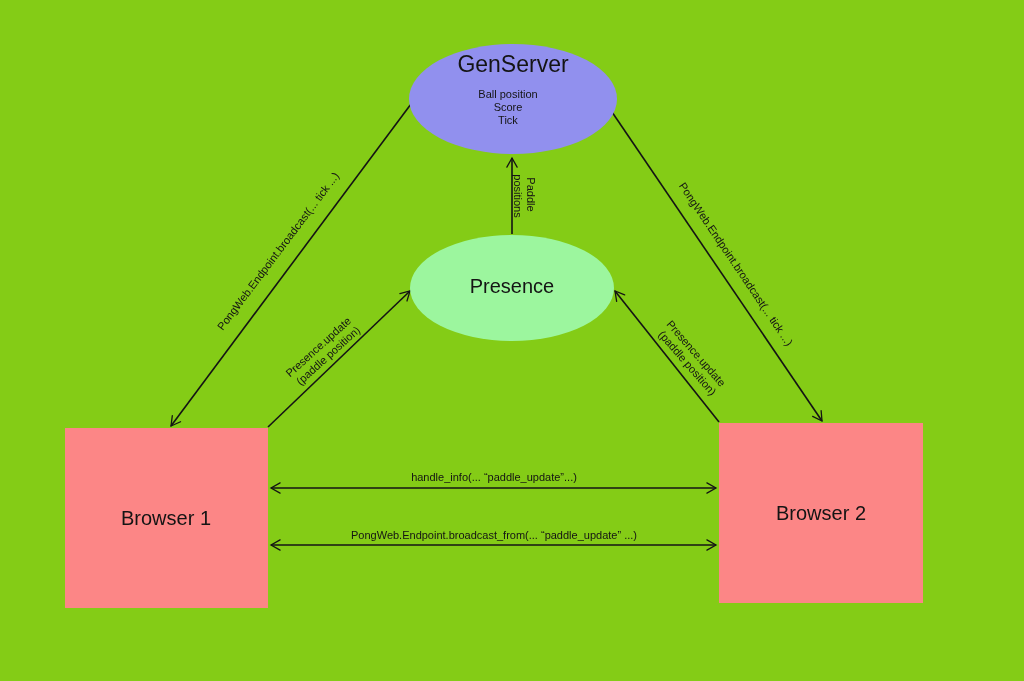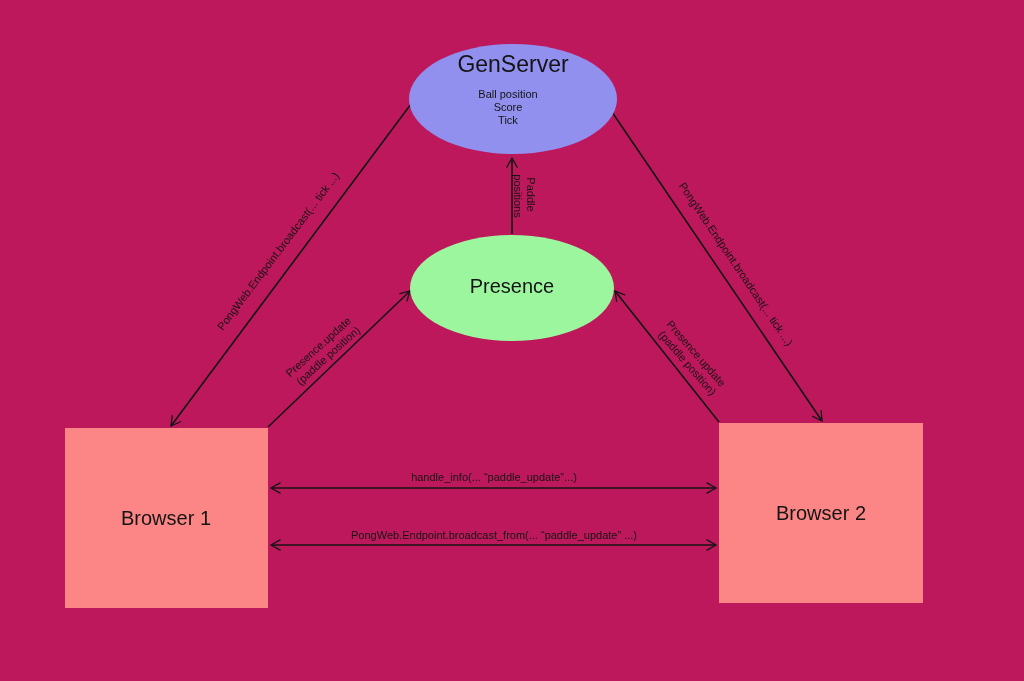--- a/index.html
+++ b/index.html
@@ -4,21 +4,21 @@
 <style>
   html, body { margin: 0; padding: 0; }
   body {
     background: #e9e9e7;
     font-family: "Liberation Sans", sans-serif;
   }
   .stage {
     position: relative;
     width: 1024px;
     height: 681px;
-    background: #be185d;
+    background: #84cc16;
     overflow: hidden;
   }
   svg text {
     fill: #141414;
     font-family: "Liberation Sans", sans-serif;
   }
   .edge {
     stroke: #141414;
     stroke-width: 1.6;
     fill: none;

